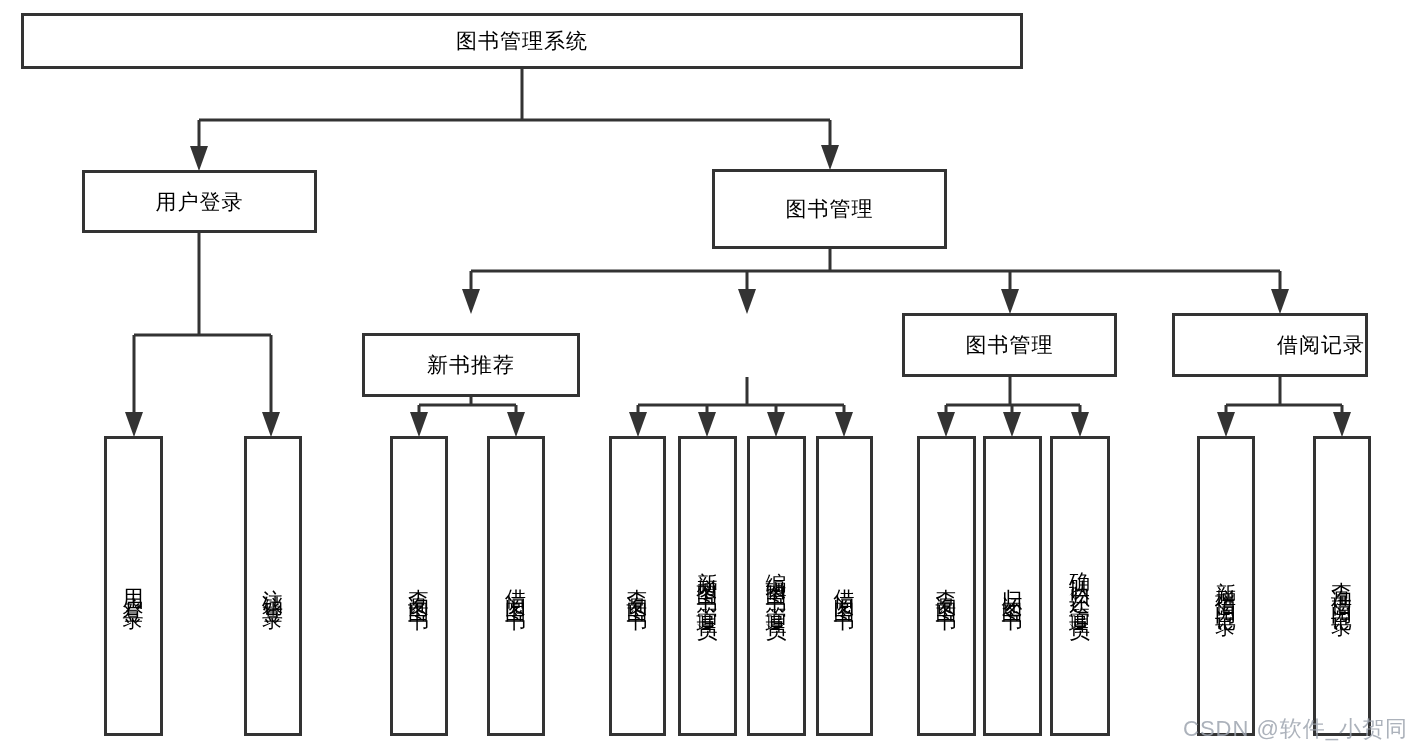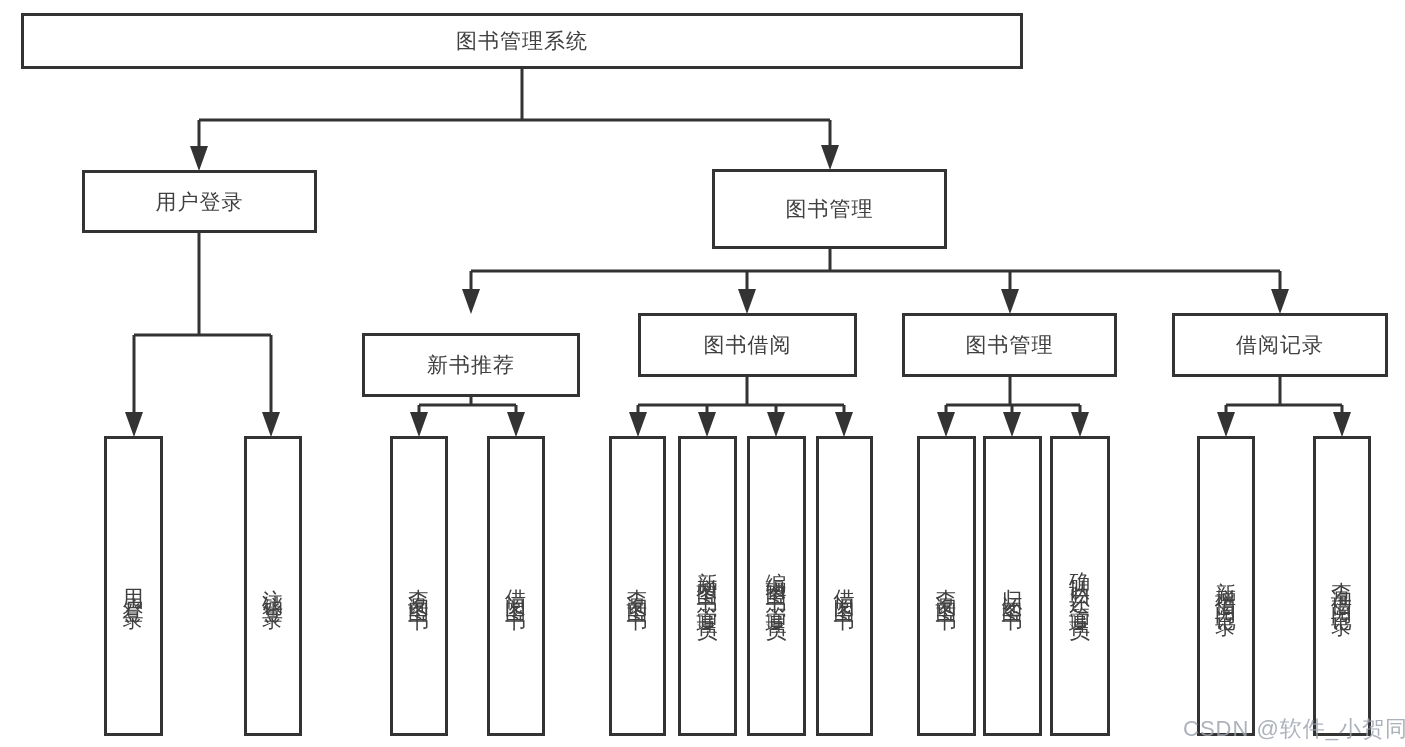--- a/index.html
+++ b/index.html
@@ -17,42 +17,42 @@
     width: 1405px; height: 747px;
   }
   .node {
     position: absolute;
     box-sizing: border-box;
     background: #ffffff;
     border: 3px solid #333333;
     display: flex;
     align-items: center;
     justify-content: center;
-    color: #404040;
+    color: #000000;
     font-size: 21px;
     letter-spacing: 1px;
     white-space: nowrap;
   }
   .node .vtext {
     writing-mode: vertical-rl;
     text-orientation: mixed;
     letter-spacing: 7px;
     line-height: 1;
   }
   
   .n-root  { left: 21px;  top: 13px;  width: 1002px; height: 56px; }
   
   .n-login { left: 82px;  top: 170px; width: 235px; height: 63px; }
   .n-mgmt  { left: 712px; top: 169px; width: 235px; height: 80px; }
   
   .n-l3    { top: 313px; height: 64px; }
   .n-nbr   { left: 362px;  width: 218px; margin-top: 20px; }
   .n-bb    { left: 638px;  width: 219px; }
   .n-cb    { left: 902px;  width: 215px; }
-  .n-br    { left: 1172px; width: 216px; }
+  .n-br    { left: 1172px; width: 196px; justify-content: flex-end; }
   
   .n-leaf  { top: 436px; height: 300px; }
   .lf-1  { left: 104px;  width: 59px; }
   .lf-2  { left: 244px;  width: 58px; }
   .lf-3  { left: 390px;  width: 58px; }
   .lf-4  { left: 487px;  width: 58px; }
   .lf-5  { left: 609px;  width: 57px; }
   .lf-6  { left: 678px;  width: 59px; }
   .lf-7  { left: 747px;  width: 59px; }
   .lf-8  { left: 816px;  width: 57px; }
@@ -121,23 +121,20 @@
   <div class="node n-login">
     <span>用户登录</span>
   </div>
   <div class="node n-mgmt">
     <span>图书管理</span>
   </div>
 
   <div class="node n-l3 n-nbr">
     <span>新书推荐</span>
   </div>
-  <div class="node n-l3 n-bb">
-    <span>图书借阅</span>
-  </div>
   <div class="node n-l3 n-cb">
     <span>图书管理</span>
   </div>
   <div class="node n-l3 n-br">
     <span>借阅记录</span>
   </div>
 
   <div class="node n-leaf lf-1">
     <span class="vtext">用户登录</span>
   </div>

